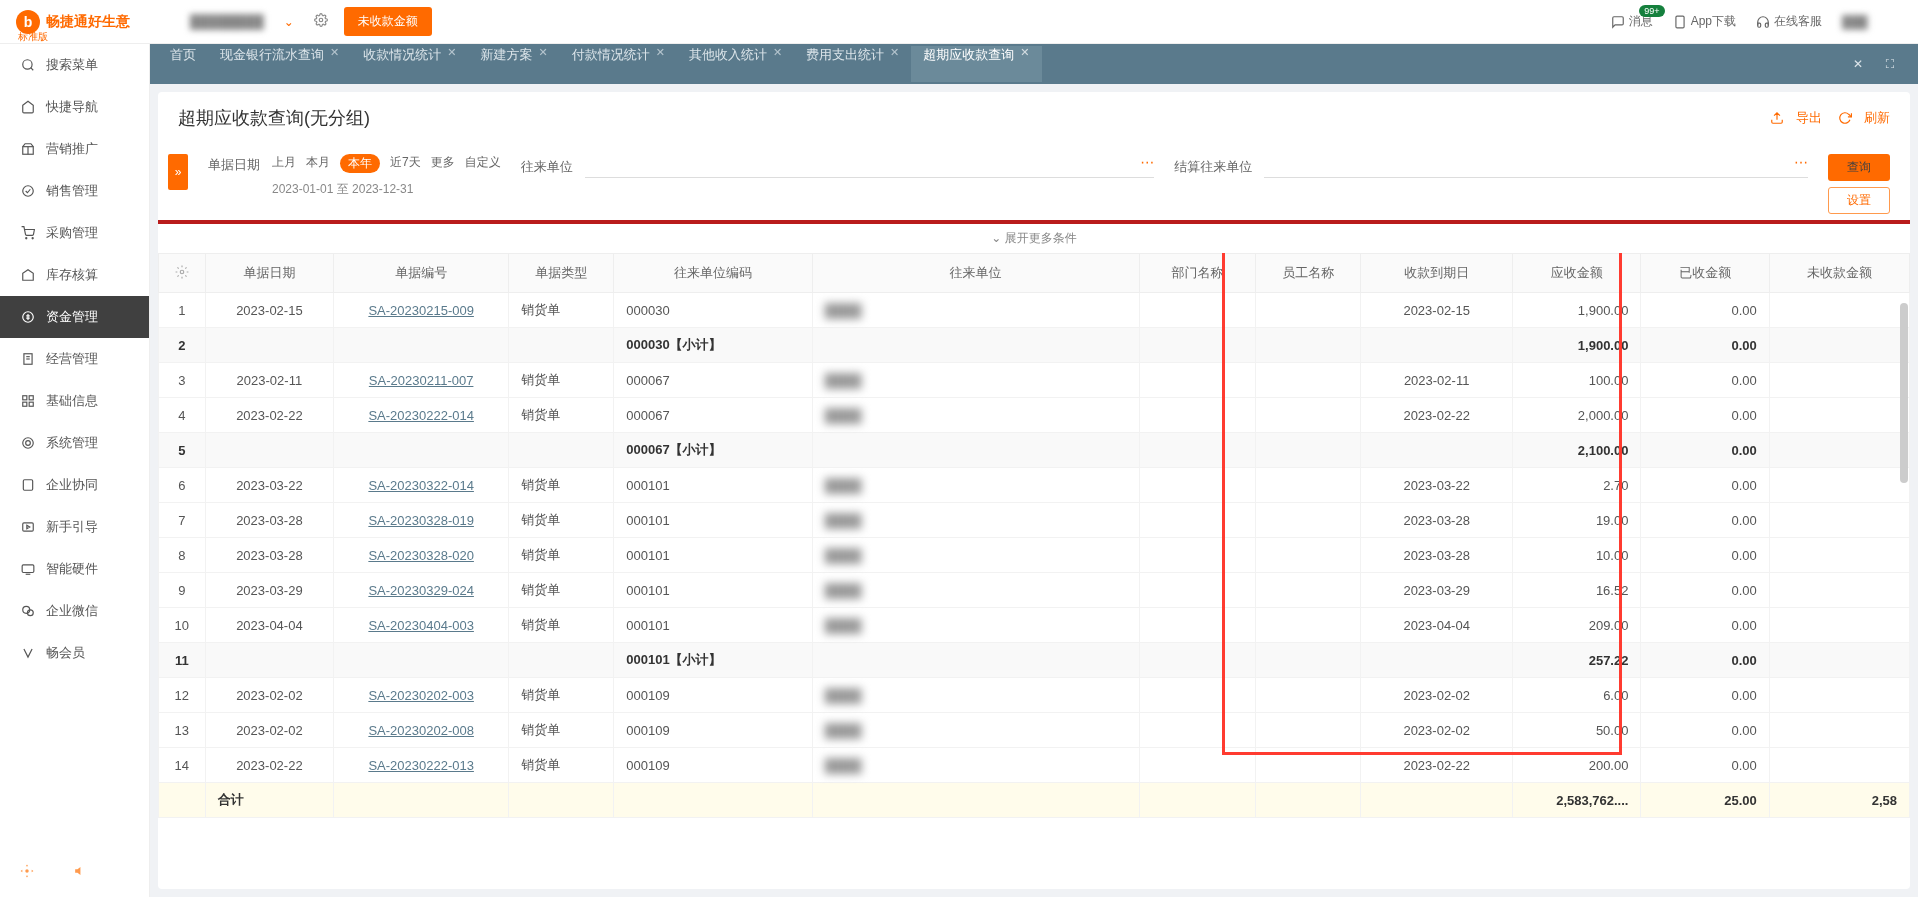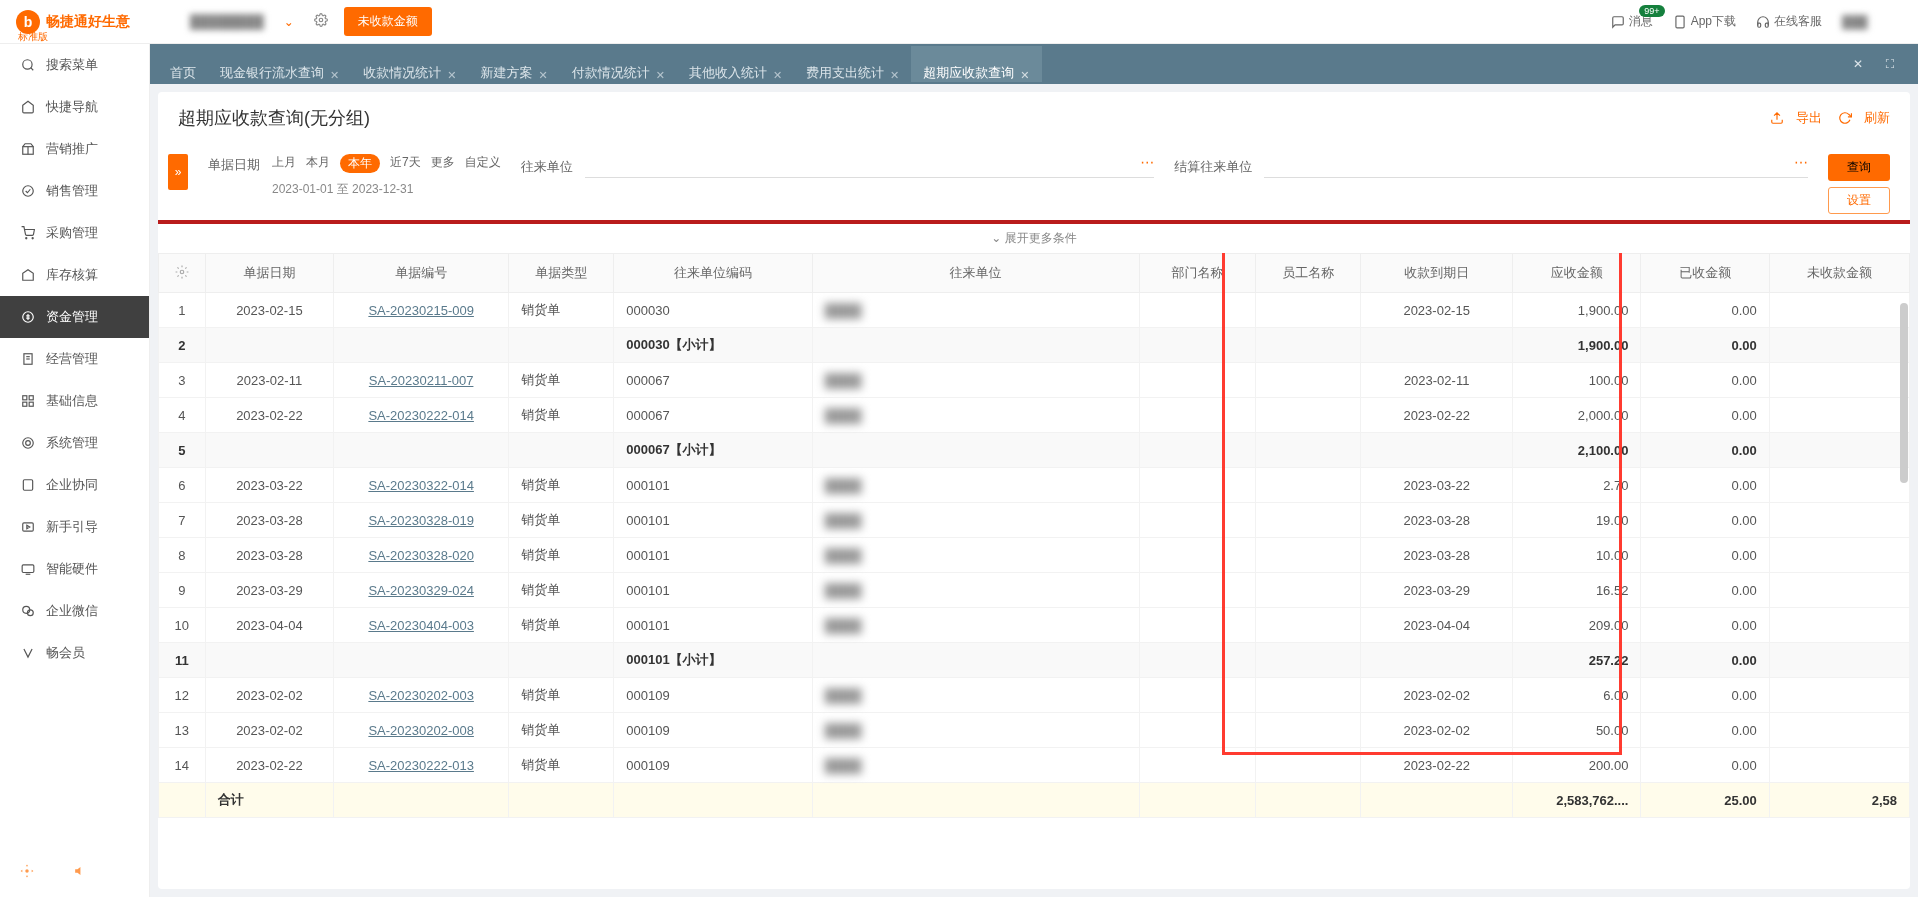--- a/index.html
+++ b/index.html
@@ -24,21 +24,21 @@
 .main-layout { display: flex; height: calc(100% - 44px); }
 .sidebar { width: 150px; background: #fff; border-right: 1px solid #eee; display: flex; flex-direction: column; }
 .sidebar-item { display: flex; align-items: center; gap: 10px; padding: 12px 20px; color: #555; cursor: pointer; font-size: 13px; }
 .sidebar-item.active { background: #404040; color: #fff; }
 .sidebar-icon { width: 16px; height: 16px; display: inline-flex; align-items: center; justify-content: center; }
 .sidebar-footer { margin-top: auto; display: flex; gap: 40px; padding: 16px 20px; color: #ff9a4d; }
 
 
 .content { flex: 1; display: flex; flex-direction: column; background: #f0f2f5; overflow: hidden; }
 .tab-bar { height: 40px; background: #5a7a8c; display: flex; align-items: center; padding: 0 8px; gap: 2px; }
-.tab { color: #dce5ea; padding: 0 12px; height: 36px; display: flex; align-items: flex-end; gap: 6px; cursor: pointer; font-size: 13px; }
+.tab { color: #dce5ea; padding: 0 12px; height: 36px; display: flex; align-items: flex-start; gap: 6px; cursor: pointer; font-size: 13px; }
 .tab.active { background: #6b8a9a; color: #fff; }
 .tab-close { font-size: 11px; opacity: 0.7; }
 .tab-bar-right { margin-left: auto; display: flex; gap: 8px; padding-right: 8px; }
 .tab-bar-btn { width: 24px; height: 24px; display: flex; align-items: center; justify-content: center; color: #dce5ea; cursor: pointer; }
 
 
 .page { flex: 1; background: #fff; margin: 8px; border-radius: 4px; display: flex; flex-direction: column; overflow: hidden; }
 .page-header { display: flex; align-items: center; padding: 14px 20px; }
 .page-title { font-size: 18px; color: #333; }
 .page-header-right { margin-left: auto; display: flex; gap: 16px; color: #ff6a00; }
@@ -51,21 +51,21 @@
 .filter-label { color: #666; font-size: 13px; padding-top: 2px; }
 .date-presets { display: flex; gap: 8px; align-items: center; flex-direction: column; align-items: flex-start; }
 .preset-row { display: flex; gap: 10px; }
 .preset { color: #666; cursor: pointer; font-size: 12px; }
 .preset.active { background: #ff6a00; color: #fff; padding: 1px 8px; border-radius: 10px; }
 .date-range { color: #888; font-size: 12px; }
 .filter-partner { flex: 1; display: flex; align-items: center; gap: 12px; }
 .filter-input-area { flex: 1; border-bottom: 1px solid #ddd; height: 24px; position: relative; }
 .filter-more { color: #ff6a00; cursor: pointer; font-size: 14px; position: absolute; right: 0; }
 .filter-actions { display: flex; flex-direction: column; gap: 6px; }
-.btn-query { background: #ff6a00; color: #000000; border: none; padding: 5px 18px; border-radius: 3px; cursor: pointer; font-size: 12px; }
+.btn-query { background: #ff6a00; color: #404040; border: none; padding: 5px 18px; border-radius: 3px; cursor: pointer; font-size: 12px; }
 .btn-settings { background: #fff; color: #ff6a00; border: 1px solid #ff9a4d; padding: 4px 18px; border-radius: 3px; cursor: pointer; font-size: 12px; }
 .expand-more { text-align: center; padding: 6px; color: #888; cursor: pointer; font-size: 12px; border-top: 4px solid #b91c1c; }
 
 
 .table-wrap { flex: 1; overflow: auto; position: relative; }
 table { border-collapse: collapse; width: 100%; }
 th { background: #fafafa; border: 1px solid #eee; padding: 10px 8px; font-weight: normal; color: #666; text-align: center; white-space: nowrap; font-size: 13px; }
 td { border: 1px solid #f2f2f2; padding: 8px 8px; text-align: center; white-space: nowrap; color: #555; font-size: 13px; }
 td.left { text-align: left; padding-left: 12px; }
 td.right { text-align: right; padding-right: 12px; }

